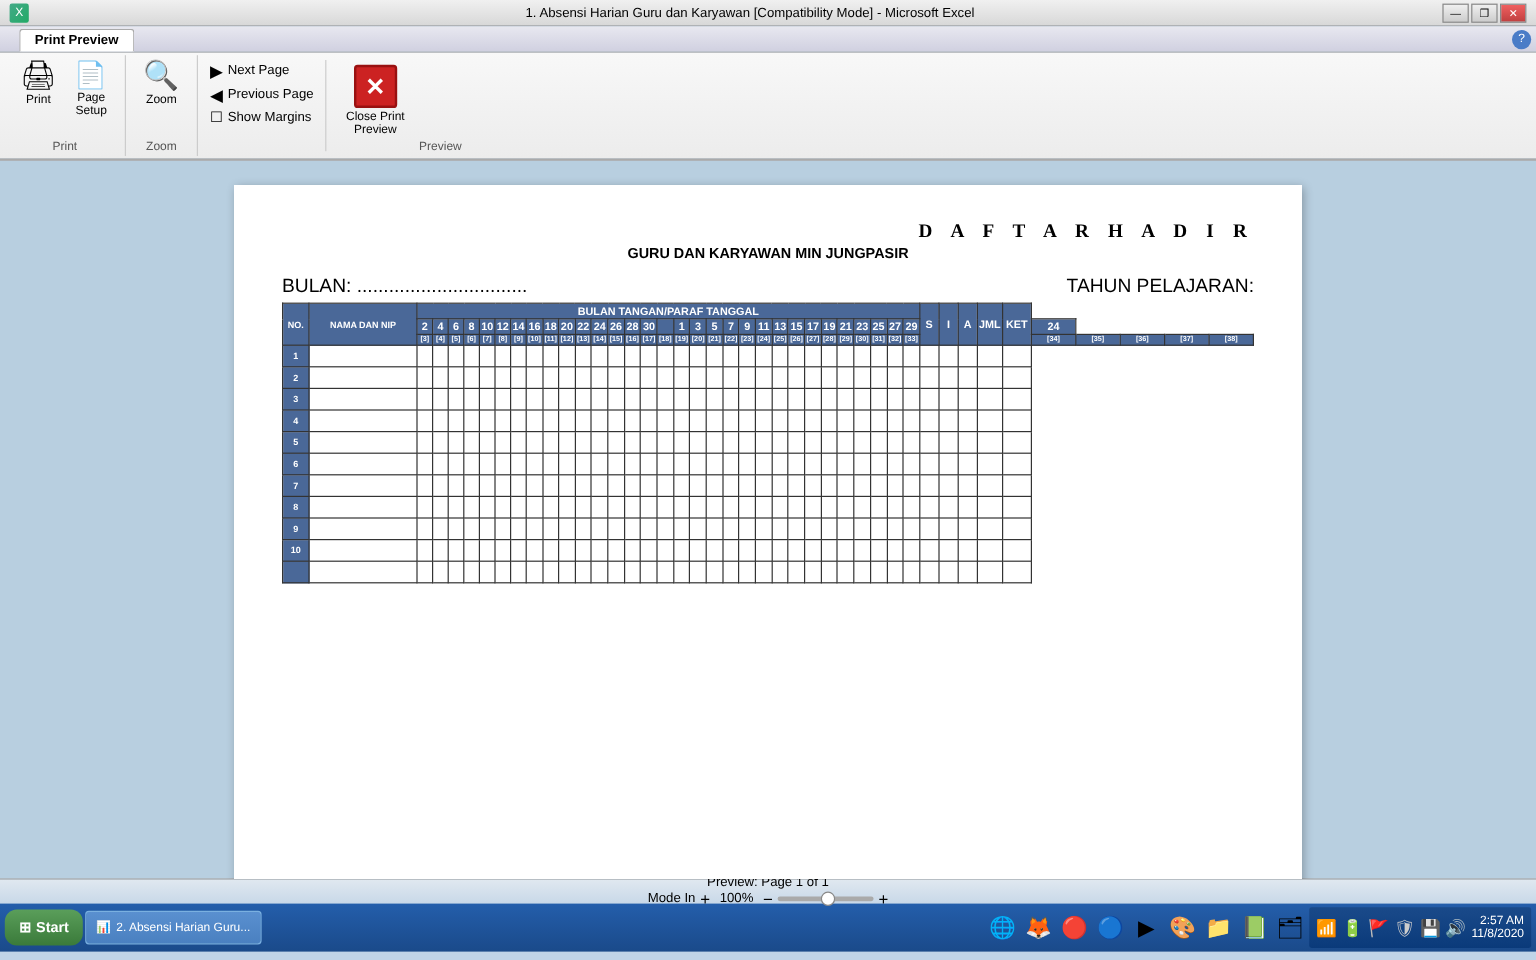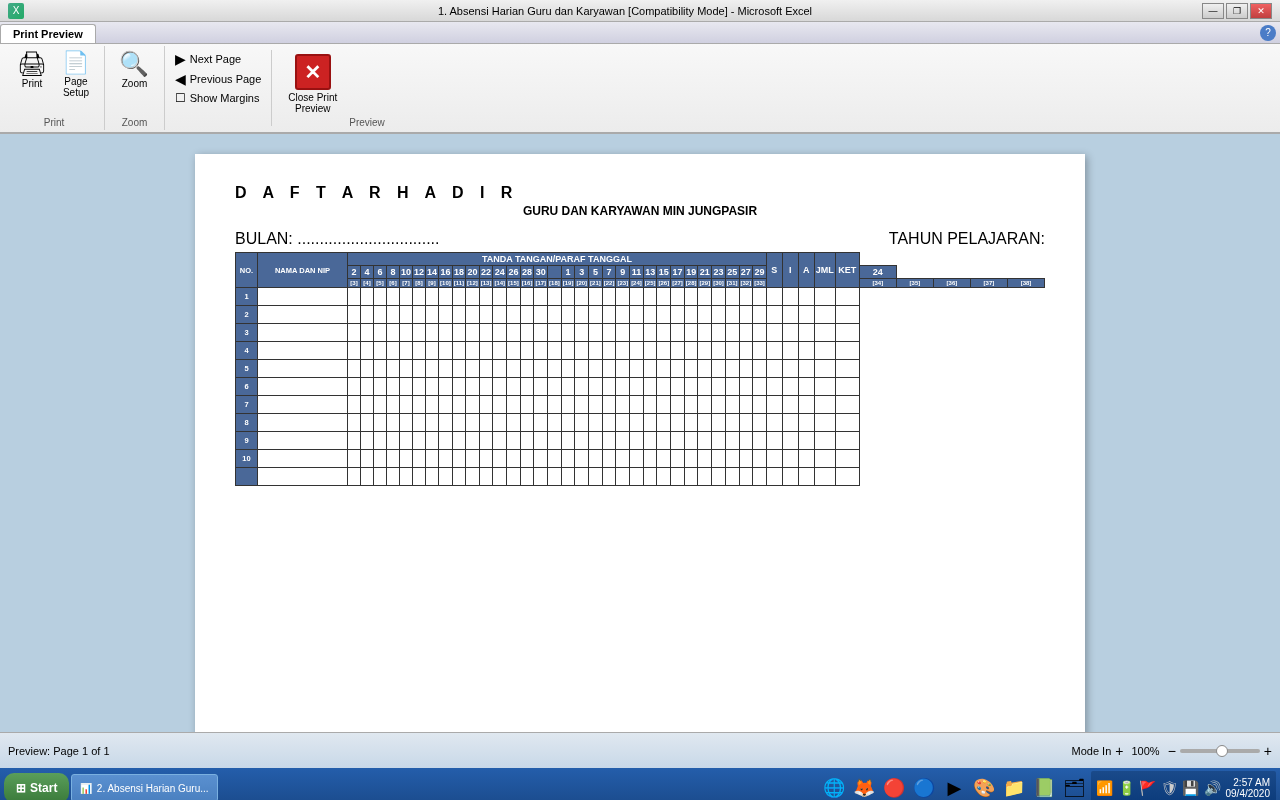--- a/index.html
+++ b/index.html
@@ -32,21 +32,21 @@
       cursor: pointer;
     }
     .title-btn.close-btn { background: linear-gradient(to bottom, #f06060, #c04040); color: white; }
 
     
     .ribbon-tabs {
       background: linear-gradient(to bottom, #e8e8f0, #d0d0e0);
       height: 22px;
       display: flex;
       align-items: flex-end;
-      padding-left: 0;
+      padding-left: 16px;
       border-bottom: 1px solid #aaa;
     }
     .ribbon-tab {
       padding: 3px 12px;
       font-size: 11px;
       background: #dde4f0;
       border: 1px solid #aaa;
       border-bottom: none;
       cursor: pointer;
       border-radius: 3px 3px 0 0;
@@ -175,25 +175,25 @@
       background: white;
       width: 890px;
       min-height: 590px;
       box-shadow: 2px 2px 8px rgba(0,0,0,0.3);
       padding: 30px 40px 40px 40px;
       position: relative;
     }
 
     
     .doc-title {
-      text-align: left;
+      text-align: right;
       font-size: 16px;
       font-weight: bold;
       letter-spacing: 6px;
-      font-family: Liberation Sans, sans-serif;
+      font-family: Liberation Serif, serif;
       margin-bottom: 2px;
     }
     .doc-subtitle {
       text-align: center;
       font-size: 12px;
       font-weight: bold;
       font-family: Arial, sans-serif;
       margin-bottom: 12px;
     }
     .doc-meta {
@@ -241,27 +241,28 @@
       font-size: 10px;
       font-family: Arial, sans-serif;
     }
     .catatan { font-weight: bold; }
     .signature-block { text-align: left; }
     .dotted-line { border-top: 1px dotted #333; width: 160px; margin-top: 40px; margin-bottom: 2px; }
 
     
     .status-bar {
       background: linear-gradient(to bottom, #e0e8f0, #c8d8e8);
-      height: 36px;
+      height: 21px;
       display: flex;
       align-items: center;
       padding: 0 8px;
       border-top: 1px solid #aaa;
       font-size: 11px;
-      justify-content: space-between;
+      justify-content: center;
+      flex-direction: column;
     }
     .status-left { display: flex; align-items: center; gap: 8px; }
     .status-right { display: flex; align-items: center; gap: 4px; }
     .zoom-slider {
       width: 80px;
       height: 4px;
       background: #aaa;
       border-radius: 2px;
       position: relative;
     }
@@ -450,21 +451,21 @@
           <col style="width:16px">
           <col style="width:16px">
           <col style="width:20px">
           <col style="width:24px">
       </colgroup>
       <thead>
 
         <tr>
           <th rowspan="3" class="col-no">NO.</th>
           <th rowspan="3" class="col-nama">NAMA DAN NIP</th>
-          <th colspan="31" class="header-main">TANDA TANGAN/PARAF TANGGAL</th>
+          <th colspan="31" class="header-main">BULAN TANGAN/PARAF TANGGAL</th>
           <th rowspan="3" class="header-main">S</th>
           <th rowspan="3" class="header-main">I</th>
           <th rowspan="3" class="header-main">A</th>
           <th rowspan="3" class="header-main">JML</th>
           <th rowspan="3" class="header-main">KET</th>
         </tr>
 
         <tr>
           <th class="header-main">2</th>
           <th class="header-main">4</th>
@@ -1027,16 +1028,16 @@
 
   <div class="system-tray">
     <span class="tray-icon">📶</span>
     <span class="tray-icon">🔋</span>
     <span class="tray-icon">🚩</span>
     <span class="tray-icon">🛡</span>
     <span class="tray-icon">💾</span>
     <span class="tray-icon">🔊</span>
     <div class="tray-time">
       <div>2:57 AM</div>
-      <div>09/4/2020</div>
+      <div>11/8/2020</div>
     </div>
   </div>
 </div>
 
 </body></html>

